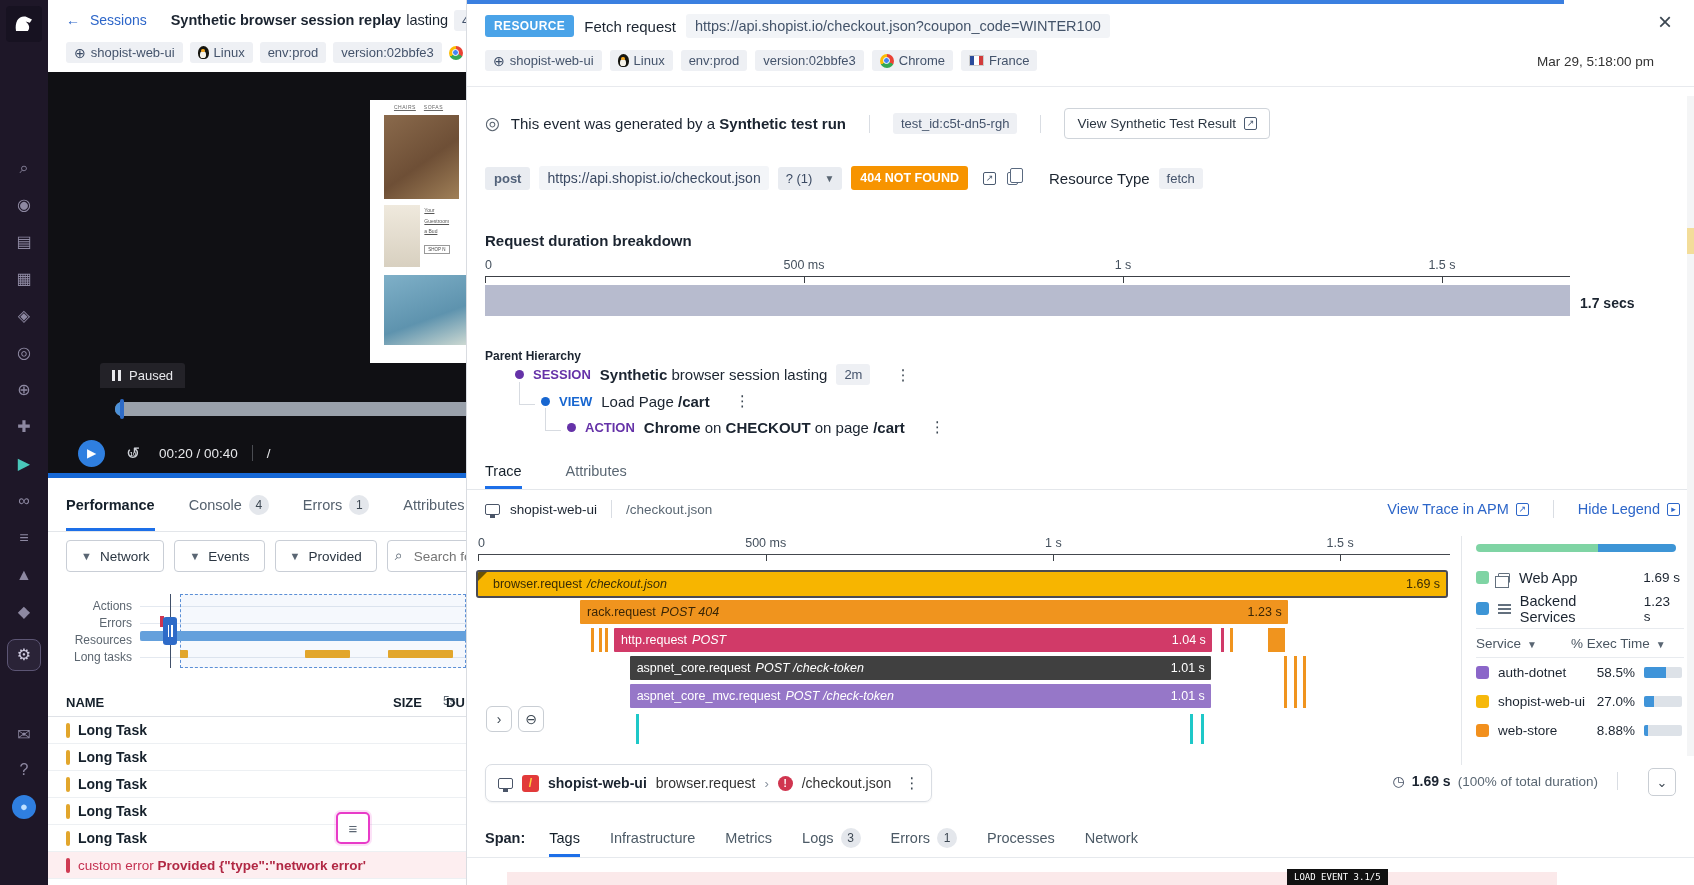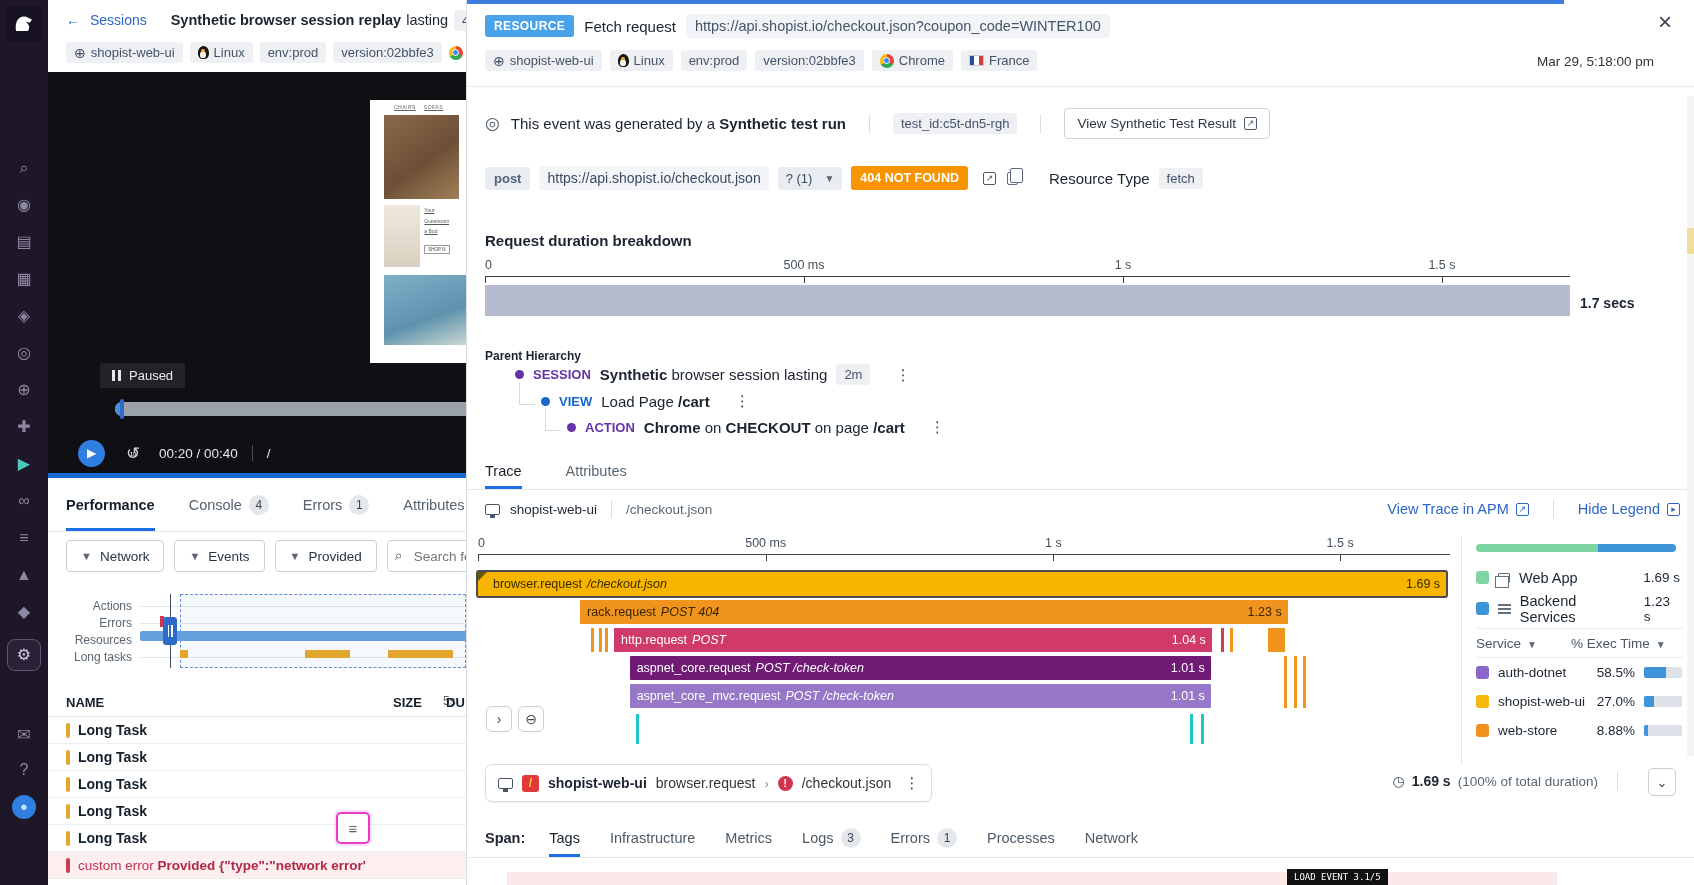--- a/index.html
+++ b/index.html
@@ -576,21 +576,21 @@
       <div class="fspan" style="top:64px;left:10.5%;width:72.8%;background:#f0941e;color:#3a2606">
         <span>rack.request</span>
           <i>POST 404</i>
         <span class="dur">1.23 s</span>
       </div>
       <div class="fspan" style="top:92px;left:14%;width:61.5%;background:#d13a68;color:#fff">
         <span>http.request</span>
           <i>POST</i>
         <span class="dur">1.04 s</span>
       </div>
-      <div class="fspan" style="top:120px;left:15.6%;width:59.8%;background:#701a75;color:#fff">
+      <div class="fspan" style="top:120px;left:15.6%;width:59.8%;background:#404040;color:#fff">
         <span>aspnet_core.request</span>
           <i>POST /check-token</i>
         <span class="dur">1.01 s</span>
       </div>
       <div class="fspan" style="top:148px;left:15.6%;width:59.8%;background:#9677c8;color:#fff">
         <span>aspnet_core_mvc.request</span>
           <i>POST /check-token</i>
         <span class="dur">1.01 s</span>
       </div>
 

